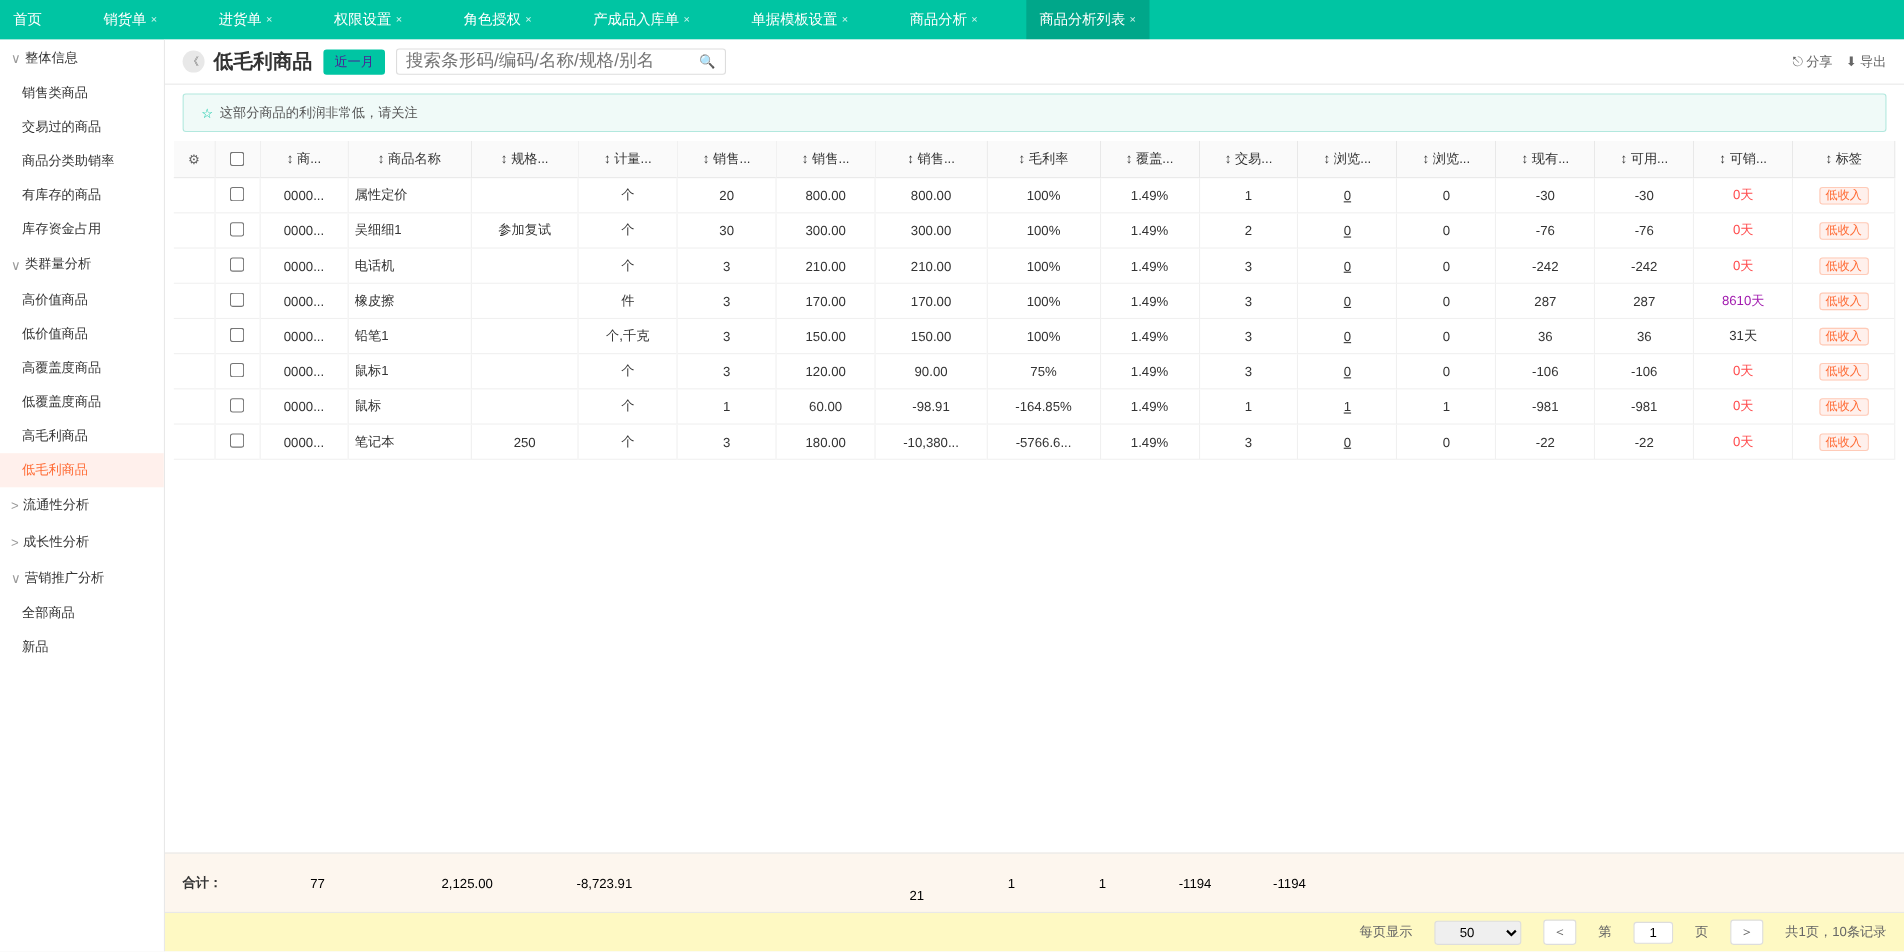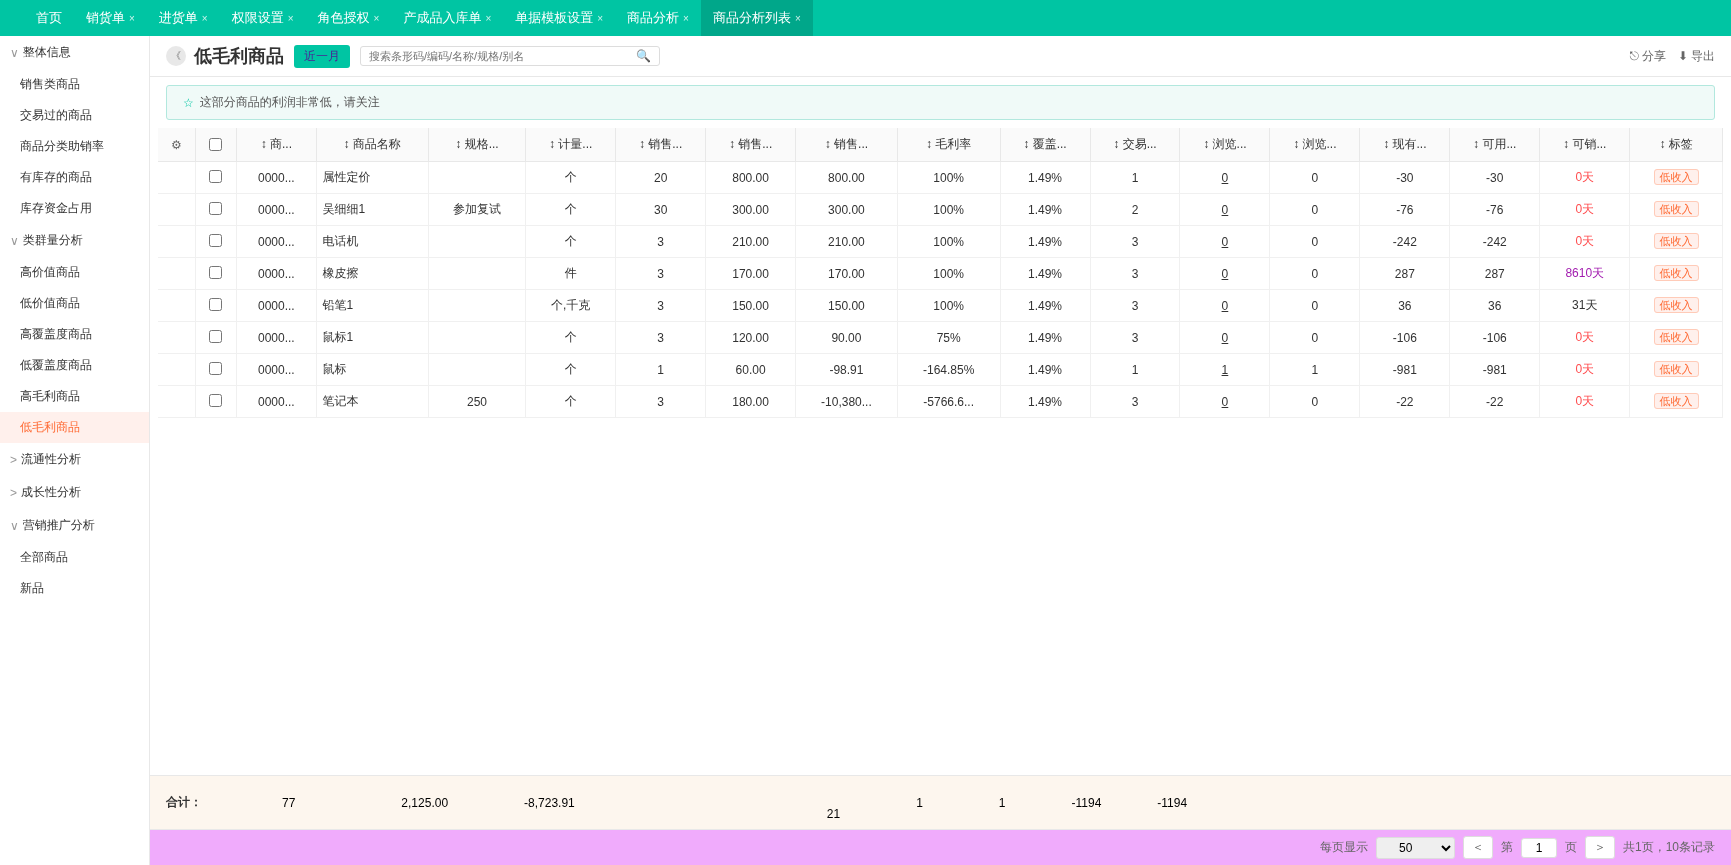--- a/index.html
+++ b/index.html
@@ -4,21 +4,22 @@
   <style>
     * { box-sizing: border-box; margin: 0; padding: 0; font-family: 'Microsoft YaHei', Arial, sans-serif; font-size: 12px; }
     body { background: #f5f5f5; }
 
     
     .top-nav {
       background: #00c5a3;
       display: flex;
       align-items: center;
       height: 36px;
-      padding: 0 24px;
+      padding: 0 0;
+      gap: 32px;
     }
     .nav-item {
       color: #fff;
       padding: 0 12px;
       height: 36px;
       display: flex;
       align-items: center;
       cursor: pointer;
       white-space: nowrap;
       font-size: 13px;
@@ -93,21 +94,21 @@
       align-items: center;
       border: 1px solid #ddd;
       border-radius: 3px;
       padding: 2px 8px;
       flex: 1;
       max-width: 300px;
     }
     .search-box input {
       border: none;
       outline: none;
-      font-size: 11px;
+      font-size: 16px;
       width: 100%;
       color: #999;
     }
     .search-icon { color: #00c5a3; margin-left: 4px; cursor: pointer; }
     .header-actions { margin-left: auto; display: flex; gap: 12px; }
     .action-btn {
       display: flex;
       align-items: center;
       color: #666;
       cursor: pointer;
@@ -213,22 +214,22 @@
     }
     .footer-label { color: #333; font-weight: bold; margin-right: 20px; }
 
     
     .pagination-bar {
       display: flex;
       align-items: center;
       justify-content: flex-end;
       padding: 6px 16px;
       border-top: 1px solid #e8e8e8;
-      background: #f0abfc;
-      gap: 8px;
+      background: #fef9c3;
+      gap: 20px;
       flex-shrink: 0;
       font-size: 12px;
       color: #666;
     }
     .pagination-bar select {
       border: 1px solid #ddd;
       border-radius: 3px;
       padding: 2px 18px;
       font-size: 12px;
     }

